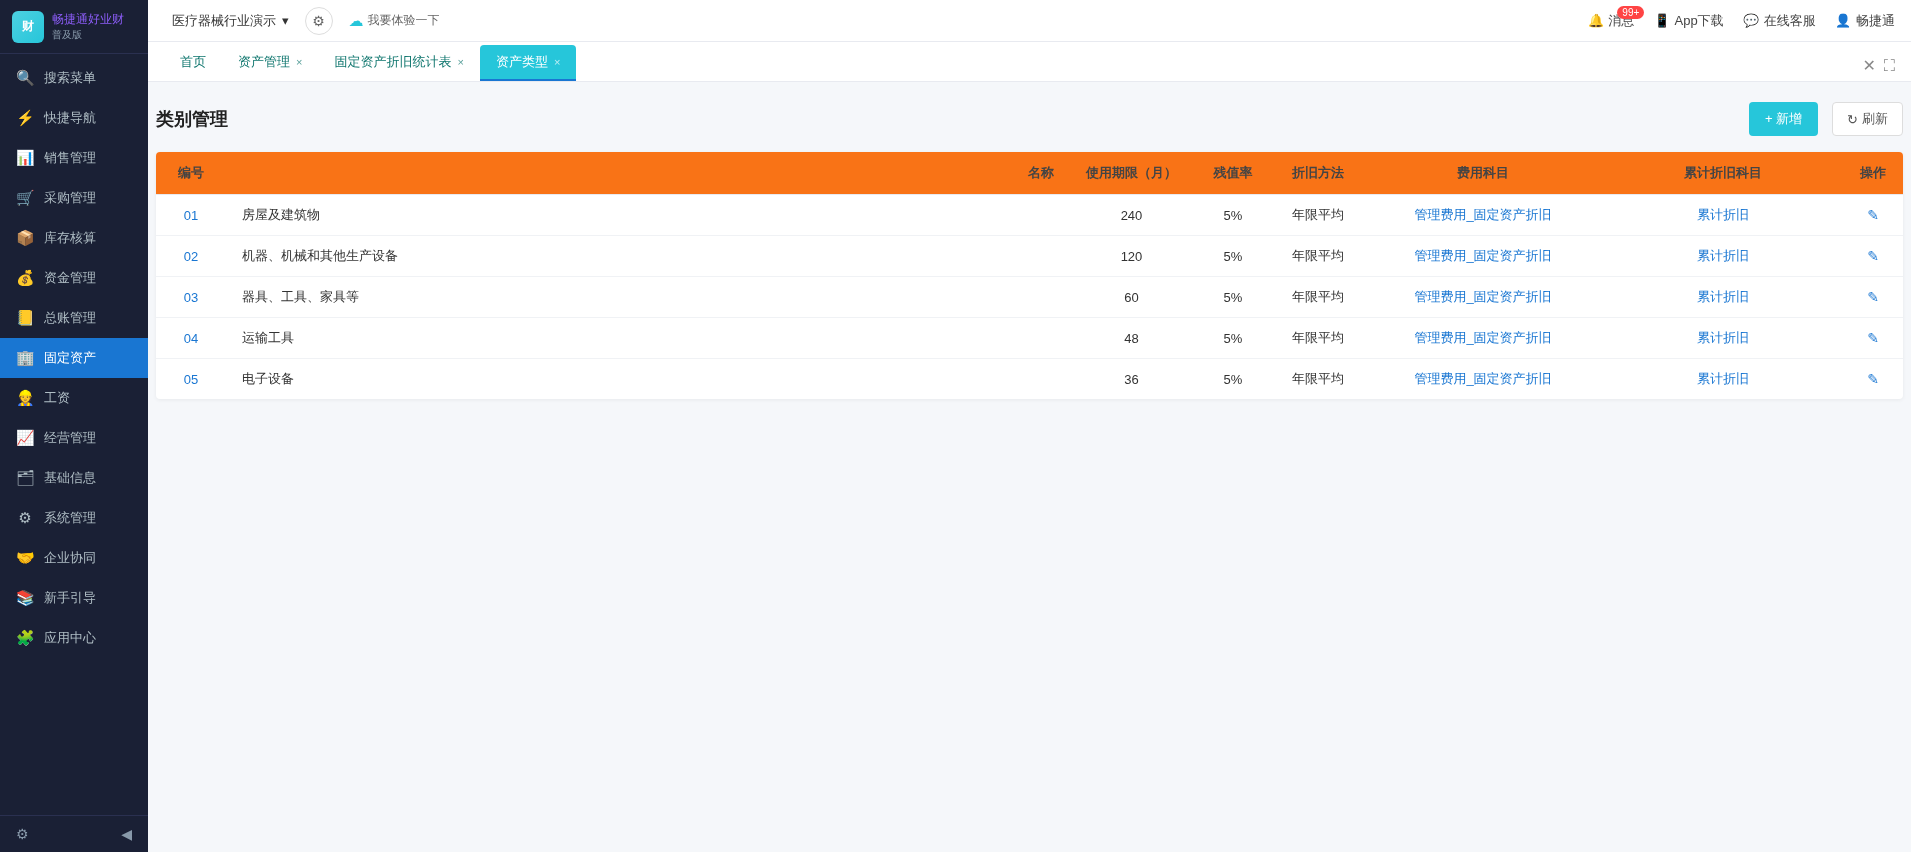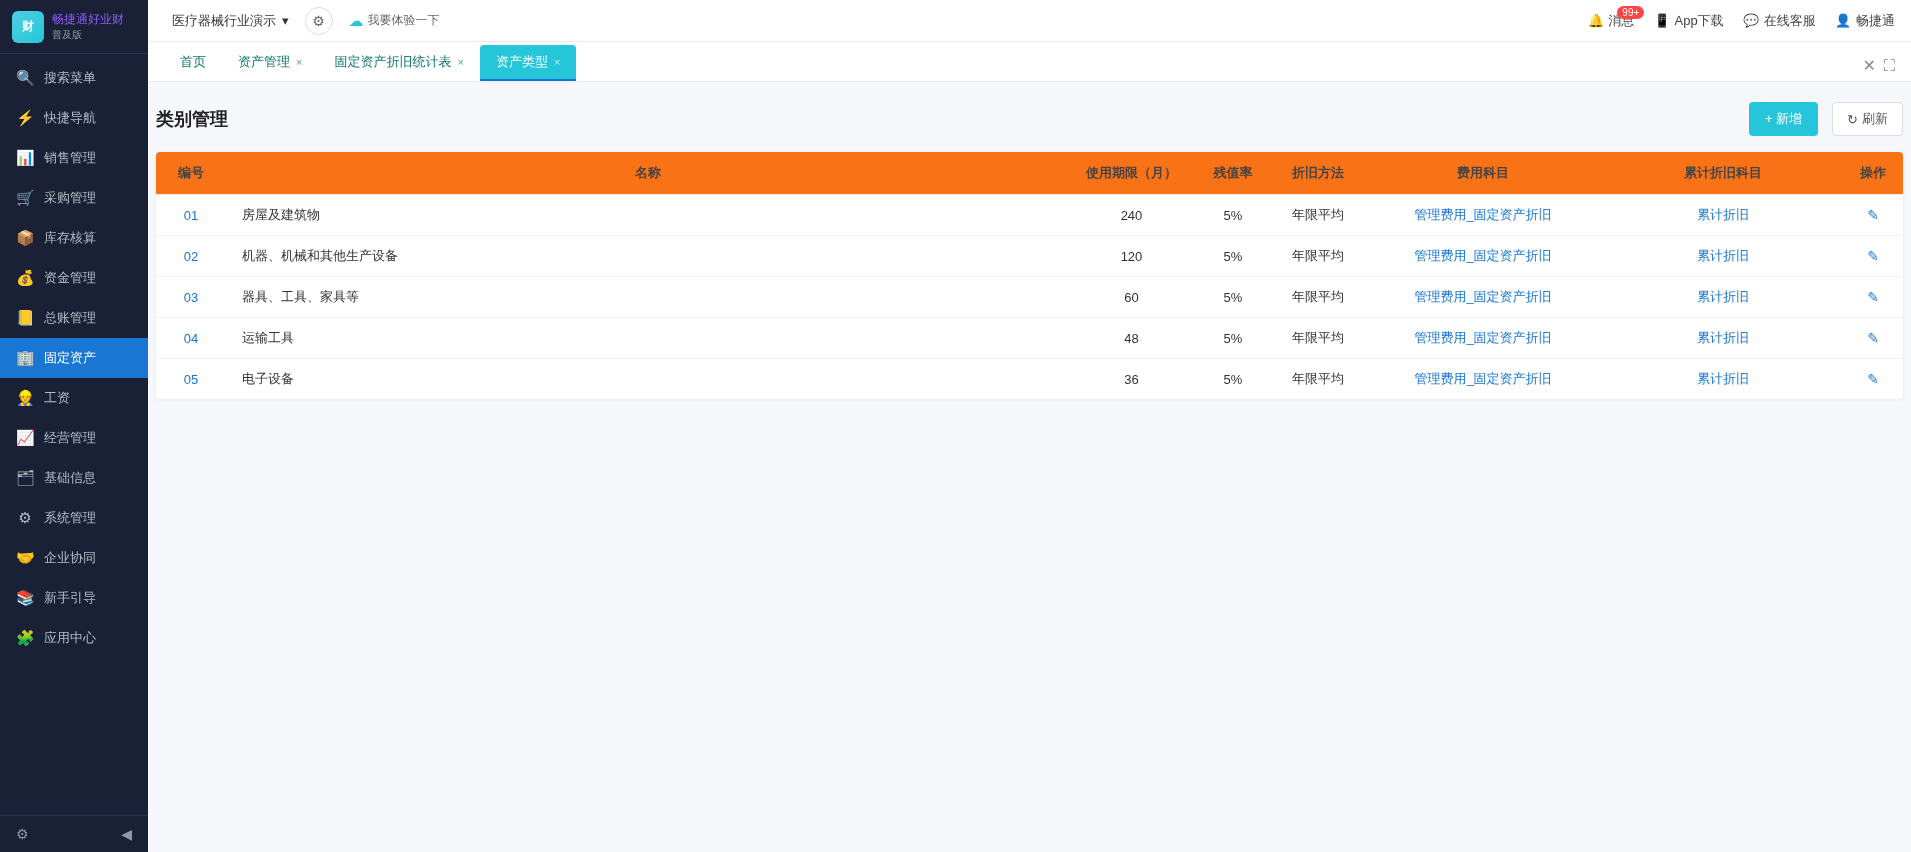--- a/index.html
+++ b/index.html
@@ -169,21 +169,21 @@
       box-shadow: 0 1px 4px rgba(0,0,0,0.06);
       overflow: hidden;
     }
     .data-table thead tr { background: #f97316; }
     .data-table th {
       padding: 12px 16px;
       font-size: 13px; font-weight: 600; color: #444;
       text-align: center; border-bottom: 1px solid #e8eaf0;
       white-space: nowrap;
     }
-    .data-table th:nth-child(2) { text-align: center; }
+    .data-table th:nth-child(2) { text-align: right; }
     .data-table td {
       padding: 11px 16px;
       font-size: 13px; color: #333;
       text-align: center; border-bottom: 1px solid #f0f2f5;
     }
     .data-table td:nth-child(2) { text-align: left; }
     .data-table tbody tr:last-child td { border-bottom: none; }
 
     .col-code { width: 70px; }
     .col-name { width: auto; }

